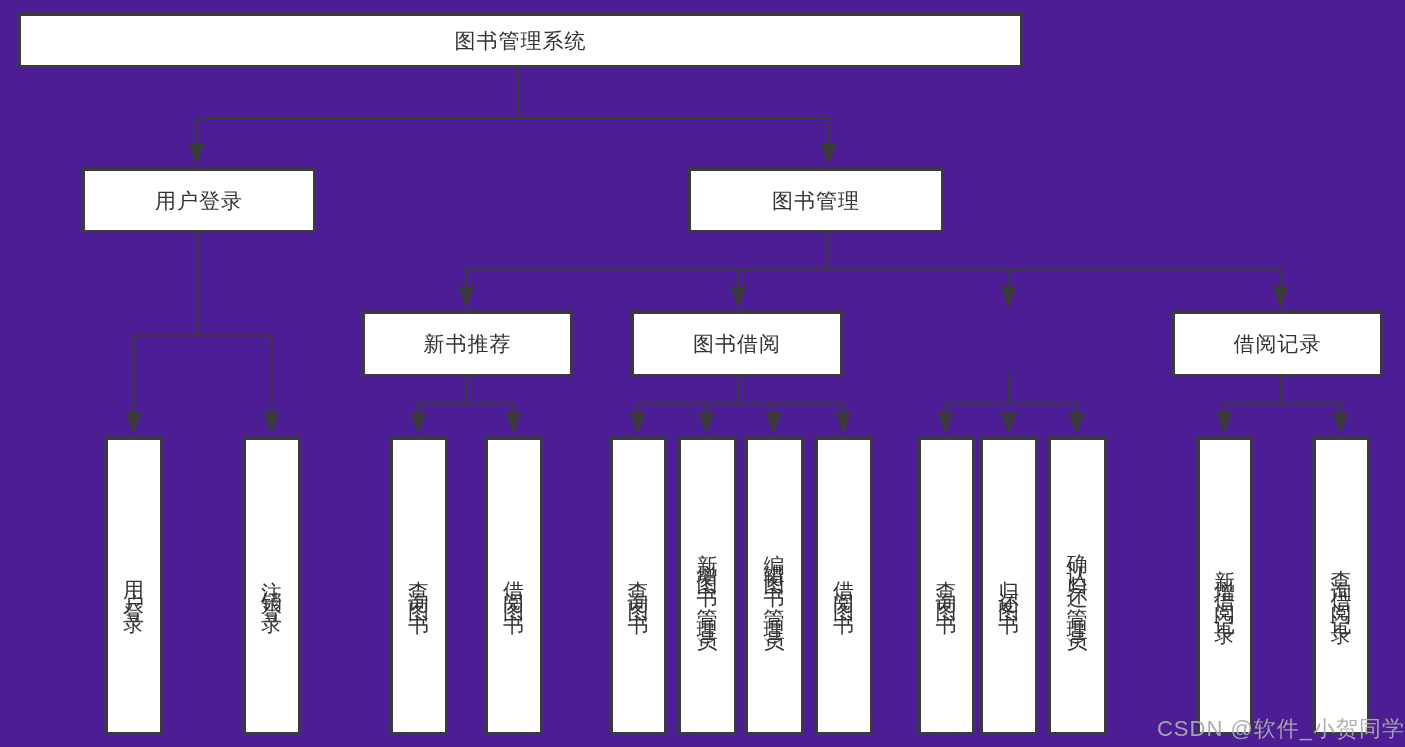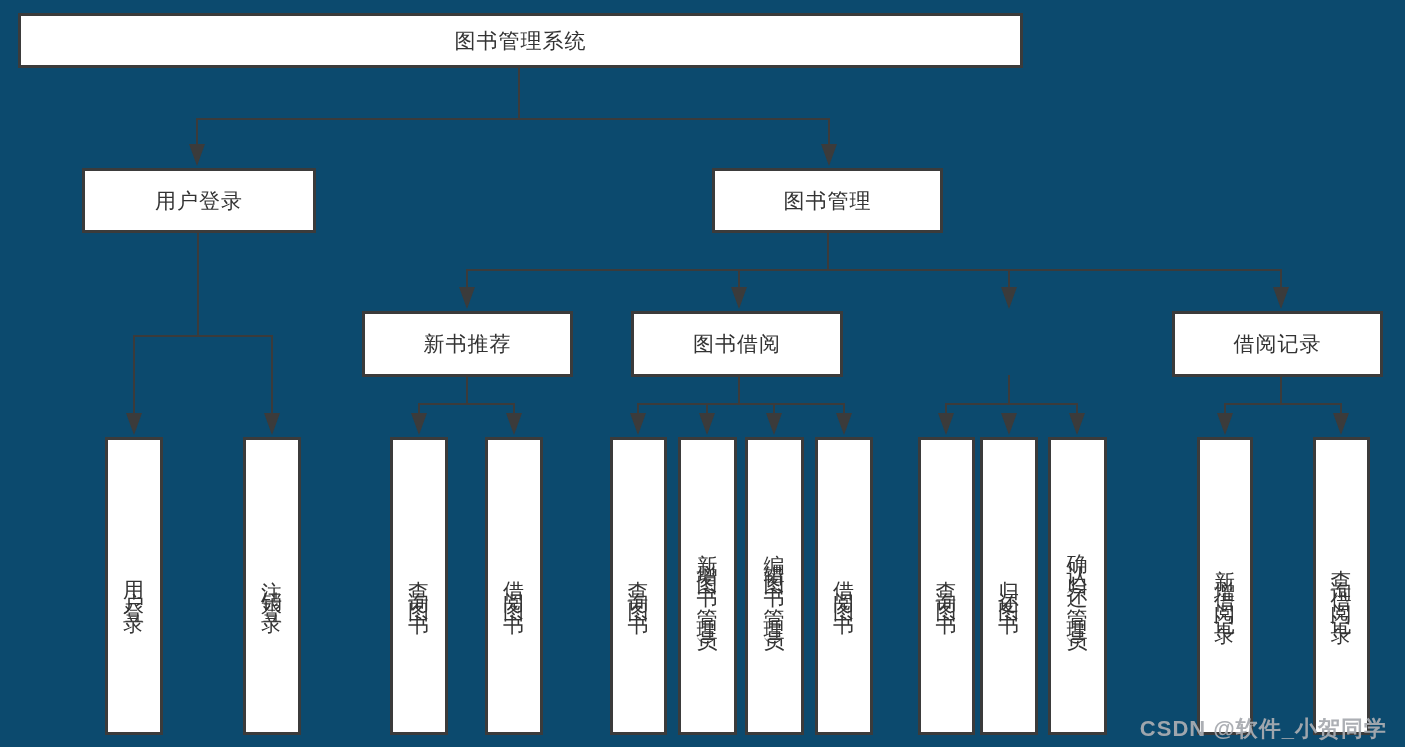--- a/index.html
+++ b/index.html
@@ -1,20 +1,20 @@
 <!DOCTYPE html>
 <html><head>
 <meta charset="utf-8">
 <style>
   html, body { margin: 0; padding: 0; background: #ffffff; }
   .canvas {
     position: relative;
     width: 1405px;
     height: 747px;
-    background: #0c4a6e;
+    background: #4c1d95;
     font-family: "Liberation Sans", "DejaVu Sans", sans-serif;
     overflow: hidden;
   }
   
   .node {
     position: absolute;
     box-sizing: border-box;
     border: 3px solid #3b3b3b;
     background: #ffffff;
     display: flex;
@@ -40,28 +40,27 @@
   .ah {
     position: absolute;
     width: 0; height: 0;
     border-left: 8px solid transparent;
     border-right: 8px solid transparent;
     border-top: 22px solid #3b3b3b;
     z-index: 1;
   }
   .watermark {
     position: absolute;
-    right: 18px;
+    right: 0;
     bottom: 3px;
     font-size: 22px;
     color: rgba(168, 171, 176, 0.95);
     letter-spacing: 1px;
     z-index: 5;
     white-space: nowrap;
-    font-weight: bold;
   }
 </style>
 </head>
 <body>
 
 <div class="canvas">
 
   <div class="node" style="left:18px;top:13px;width:1005px;height:55px">
     <span>图书管理系统</span>
   </div>
@@ -69,21 +68,21 @@
   <div class="vl" style="left:518px;top:66px;height:54px"></div>
   <div class="hl" style="left:196px;top:118px;width:634px"></div>
   <div class="vl" style="left:196px;top:118px;height:30px"></div>
   <div class="vl" style="left:828px;top:118px;height:30px"></div>
   <div class="ah" style="left:189px;top:144px"></div>
   <div class="ah" style="left:821px;top:144px"></div>
 
   <div class="node" style="left:82px;top:168px;width:234px;height:65px">
     <span>用户登录</span>
   </div>
-  <div class="node" style="left:712px;top:168px;width:231px;height:65px">
+  <div class="node" style="left:688px;top:168px;width:256px;height:65px">
     <span>图书管理</span>
   </div>
 
   <div class="vl" style="left:197px;top:231px;height:106px"></div>
   <div class="hl" style="left:133px;top:335px;width:140px"></div>
   <div class="vl" style="left:133px;top:335px;height:80px"></div>
   <div class="vl" style="left:271px;top:335px;height:80px"></div>
   <div class="ah" style="left:126px;top:413px"></div>
   <div class="ah" style="left:264px;top:413px"></div>
 

